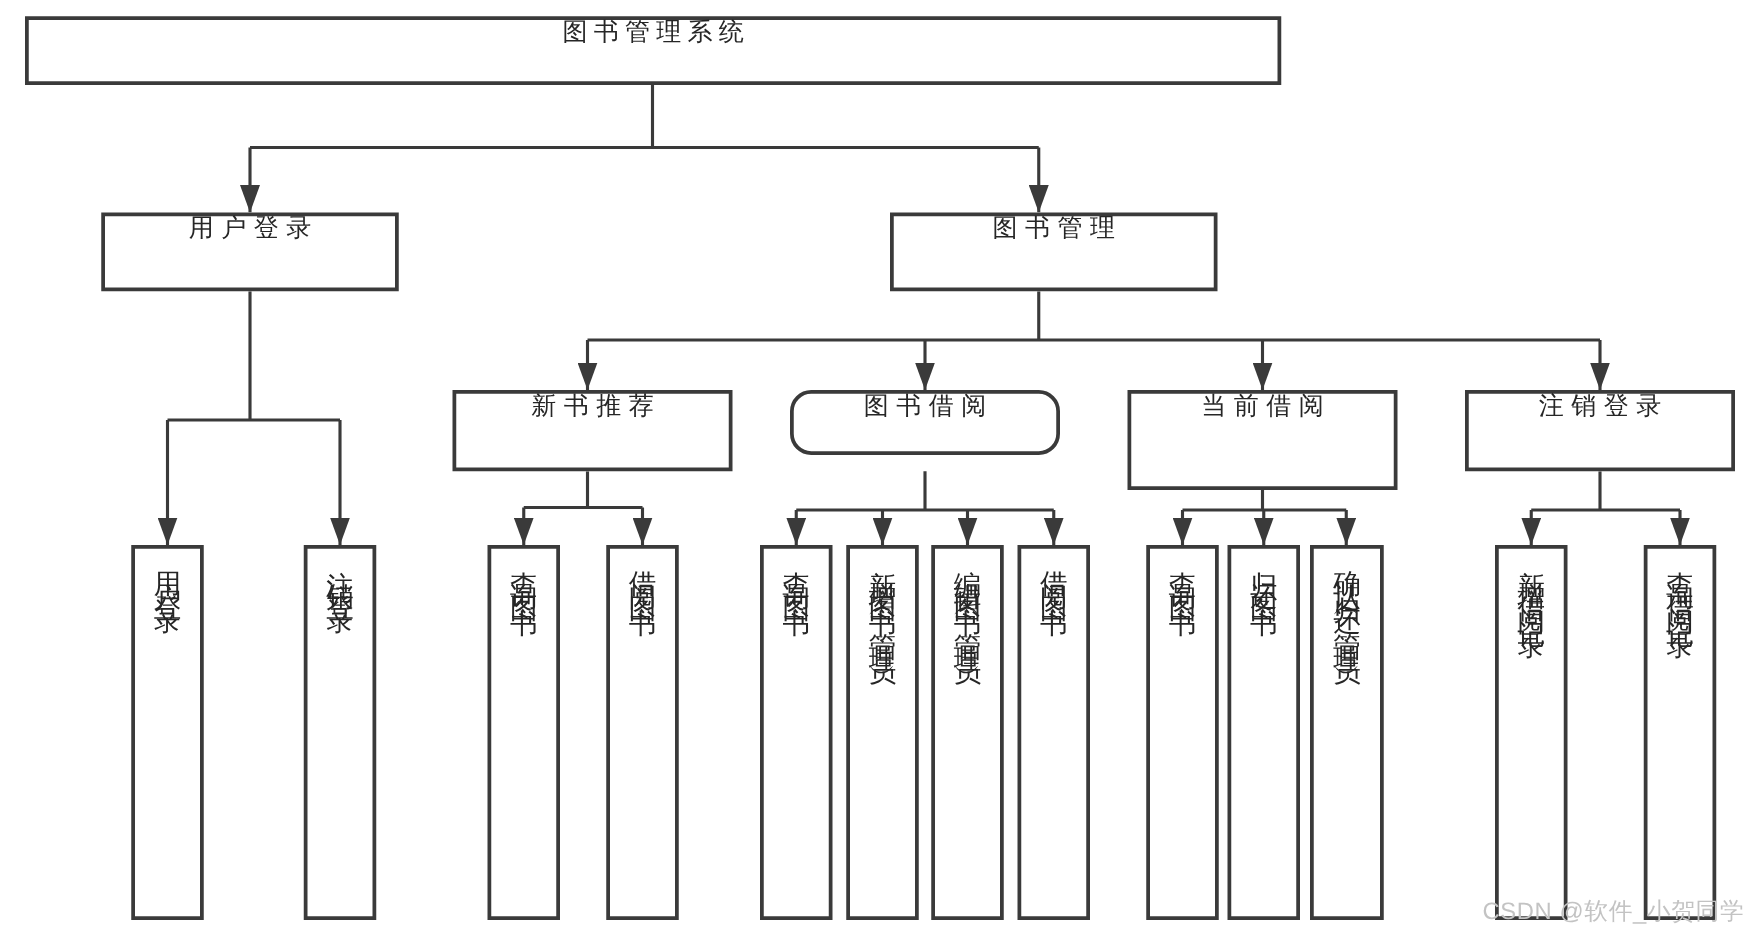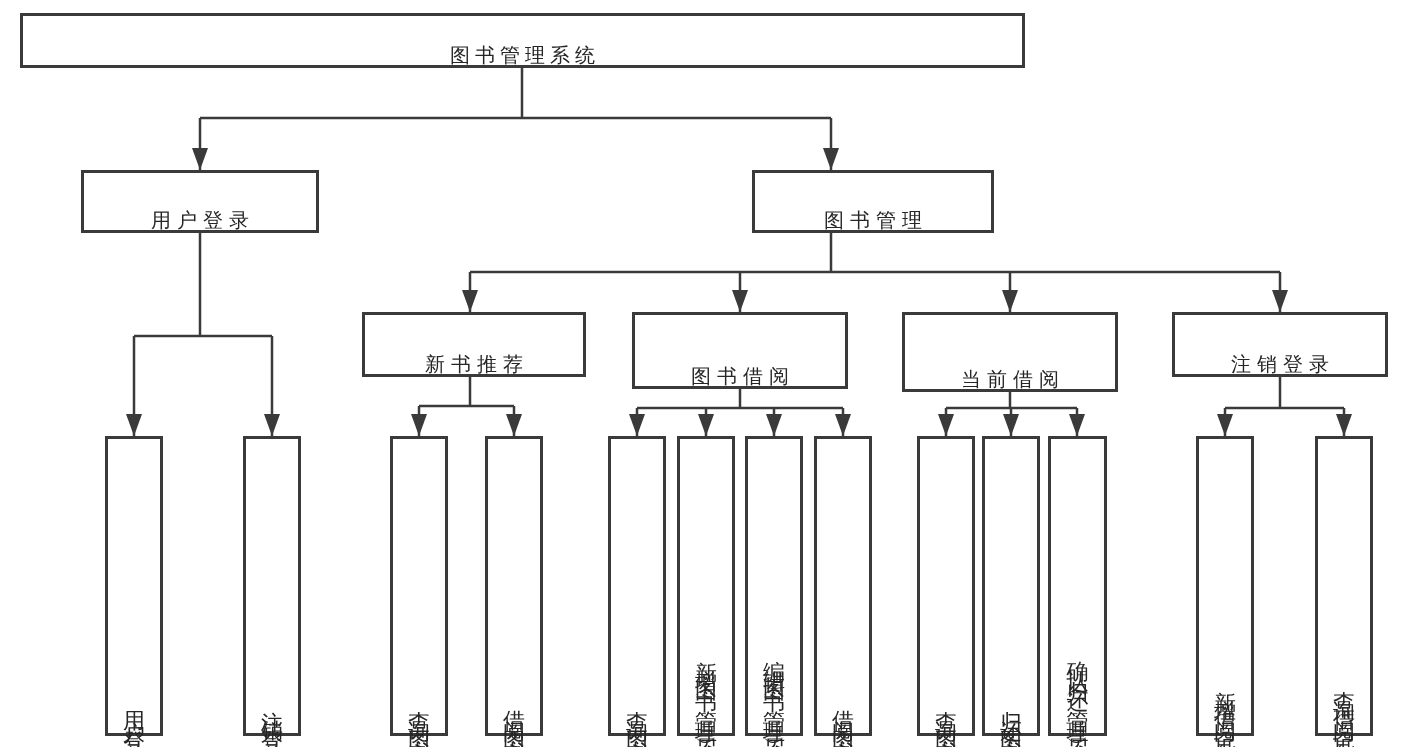--- a/index.html
+++ b/index.html
@@ -12,21 +12,21 @@
     font-family:"Liberation Sans", sans-serif;
     color:var(--text);
   }
   .connectors{position:absolute;left:0;top:0;width:1405px;height:747px;}
   .connectors path.rail{stroke:var(--line);stroke-width:2.5;fill:none;}
   .connectors line{stroke:var(--line);stroke-width:2.5;}
   #arrowhead path{fill:var(--line);stroke:none;}
   .box{
     position:absolute; box-sizing:border-box;
     border:3px solid var(--line); background:var(--background);
-    display:flex; align-items:flex-end; justify-content:center;
+    display:flex; align-items:flex-start; justify-content:center;
   }
   .hlabel{
     font-size:20px; letter-spacing:5px; line-height:1;
     color:var(--text); white-space:nowrap; text-indent:5px;
   }
   .hlabel.sub{letter-spacing:6px; text-indent:6px;}
   .vtext{
     writing-mode:vertical-rl; text-orientation:mixed;
     font-size:22px; letter-spacing:10px; line-height:1;
     color:var(--text); white-space:nowrap;
@@ -86,28 +86,28 @@
     <line x1="1344" y1="408" x2="1344" y2="436" marker-end="url(#arrowhead)"></line>
   </svg>
 
   <div class="box" style="left:20px; top:13px; width:1005px; height:55px;">
     <span class="hlabel">图书管理系统</span>
   </div>
 
   <div class="box" style="left:81px; top:170px; width:238px; height:63px;">
     <span class="hlabel sub">用户登录</span>
   </div>
-  <div class="box" style="left:712px; top:170px; width:242px; height:63px;margin-left:40px;">
+  <div class="box" style="left:712px; top:170px; width:262px; height:63px;">
     <span class="hlabel sub">图书管理</span>
   </div>
 
   <div class="box" style="left:362px; top:312px; width:224px; height:65px;">
     <span class="hlabel sub">新书推荐</span>
   </div>
-  <div class="box" style="left:632px; top:312px; width:216px; height:77px;">
+  <div class="box" style="left:632px; top:312px; width:216px; height:52px;border-radius:17px;">
     <span class="hlabel sub">图书借阅</span>
   </div>
   <div class="box" style="left:902px; top:312px; width:216px; height:80px;">
     <span class="hlabel sub">当前借阅</span>
   </div>
   <div class="box" style="left:1172px; top:312px; width:216px; height:65px;">
     <span class="hlabel sub">注销登录</span>
   </div>
 
   <div class="box" style="left:105px; top:436px; width:58px; height:300px;">
@@ -147,14 +147,15 @@
     <span class="vtext">确认归还（管理员）</span>
   </div>
 
   <div class="box" style="left:1196px; top:436px; width:58px; height:300px;">
     <span class="vtext">新增借阅记录</span>
   </div>
   <div class="box" style="left:1315px; top:436px; width:58px; height:300px;">
     <span class="vtext">查询借阅记录</span>
   </div>
 
+  <div class="watermark">CSDN @软件_小贺同学</div>
 
 </div>
 
 </body></html>

